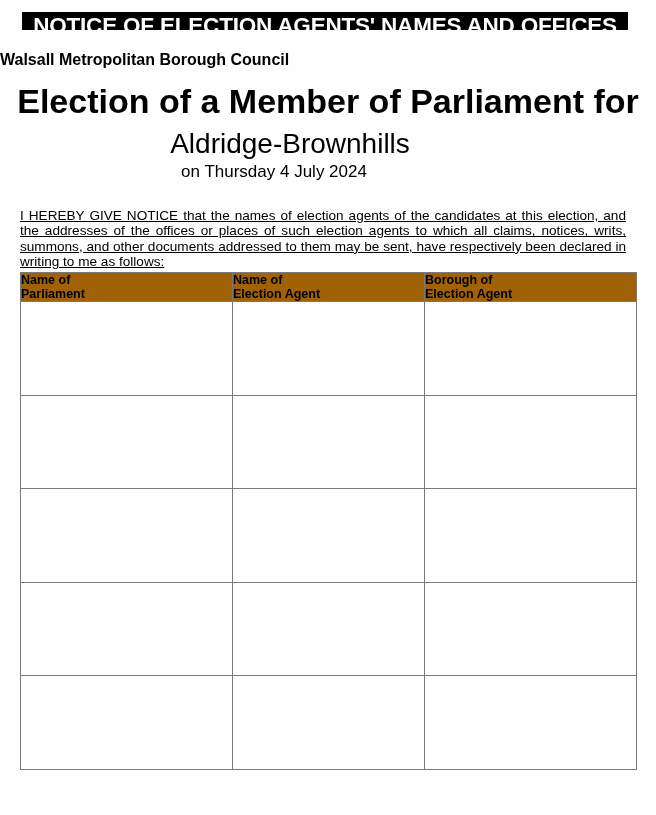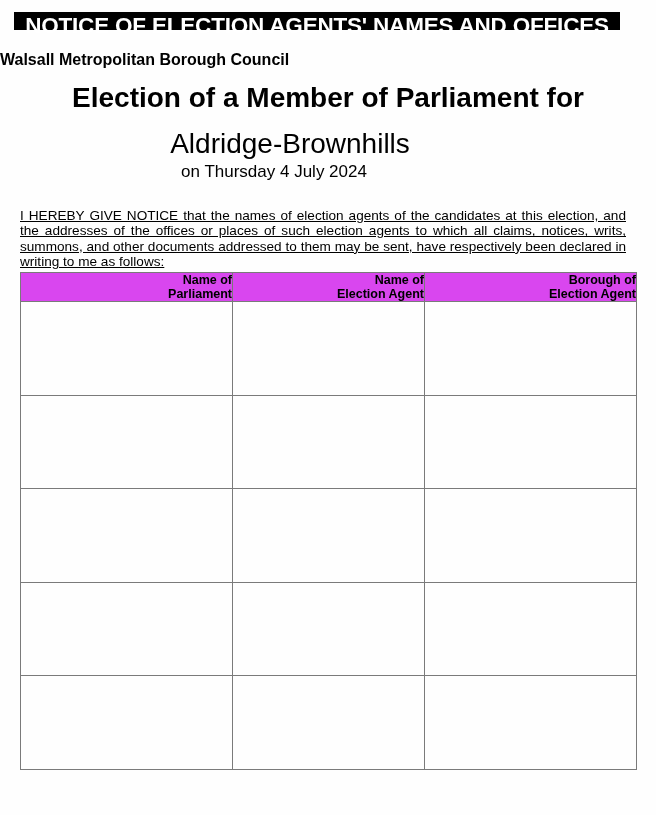--- a/index.html
+++ b/index.html
@@ -1,34 +1,34 @@
 <!DOCTYPE html>
 <html><head>
 <meta charset="utf-8">
 <style>
   html, body { margin:0; padding:0; background:#fefefe; }
   body { width:656px; height:815px; position:relative; overflow:hidden;
          font-family:"Liberation Sans", sans-serif; color:#000; }
-  .banner { position:absolute; left:14px; top:12px; width:606px; height:18px;
+  .banner { position:absolute; left:22px; top:12px; width:606px; height:18px;
             background:#000; color:#fff; font-weight:bold; font-size:22.5px;
             line-height:27px; text-align:center; white-space:nowrap; letter-spacing:-0.2px; }
   .council { position:absolute; left:0; width:656px; top:51px; text-align:left;
              font-weight:bold; font-size:16px; }
   .title { position:absolute; left:0; width:656px; top:82px; text-align:center;
-           font-weight:bold; font-size:28px; }
+           font-weight:bold; font-size:34px; }
   .constituency { position:absolute; left:0; width:580px; top:128px; text-align:center;
                   font-size:28px; }
   .date { position:absolute; left:0; width:548px; top:162px; text-align:center; font-size:17px; }
   .notice { position:absolute; left:20px; width:606px; top:208px; font-size:13.6px;
             line-height:15.4px; text-align:justify;text-decoration:underline; }
   table { position:absolute; left:20px; top:272px; width:616px; border-collapse:collapse;
           table-layout:fixed; }
   th, td { border:1.5px solid #7a7a7a; padding:0; }
-  th { background:#d946ef; font-weight:bold; font-size:12.5px; line-height:14px;
-       height:28px; vertical-align:middle; text-align:right; }
+  th { background:#a16207; font-weight:bold; font-size:12.5px; line-height:14px;
+       height:28px; vertical-align:middle; text-align:left; }
   td { height:92.5px; background:#fefefe; }
   col.c1 { width:212px; } col.c2 { width:192px; } col.c3 { width:212px; }
 </style>
 </head>
 <body>
 
 <div class="banner">NOTICE OF ELECTION AGENTS' NAMES AND OFFICES</div>
 <div class="council">Walsall Metropolitan Borough Council</div>
 <div class="title">Election of a Member of Parliament for</div>
 <div class="constituency">Aldridge-Brownhills</div>

